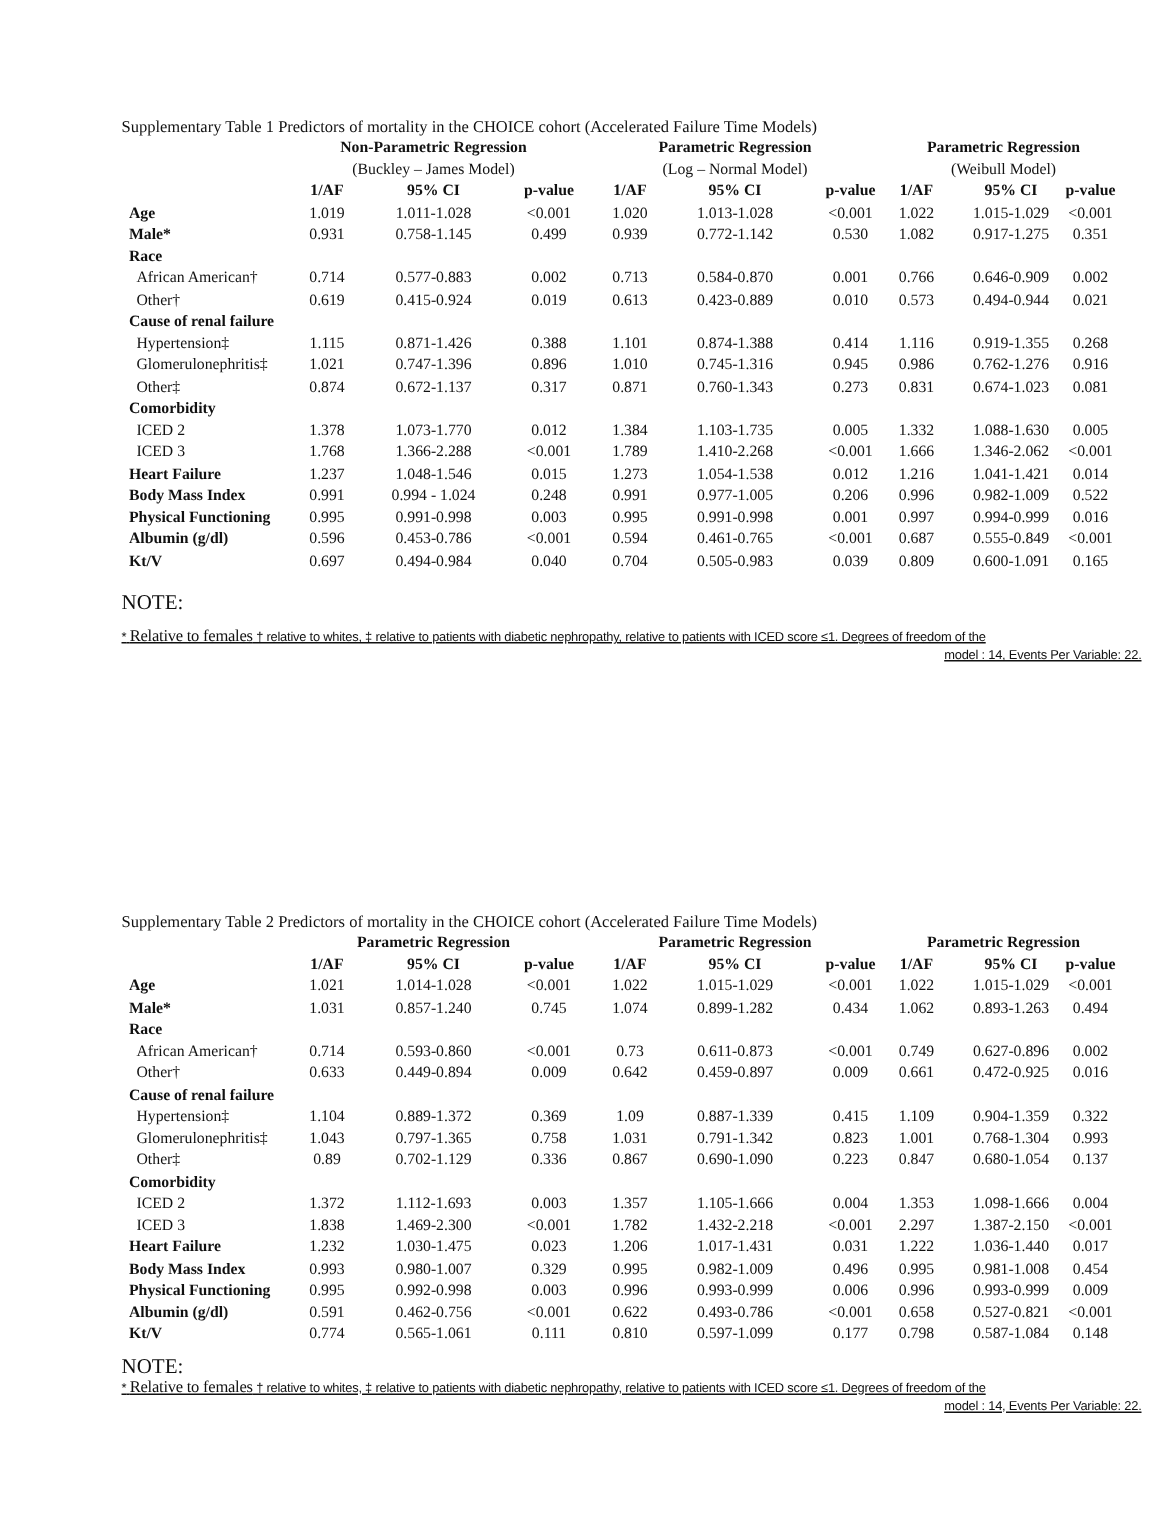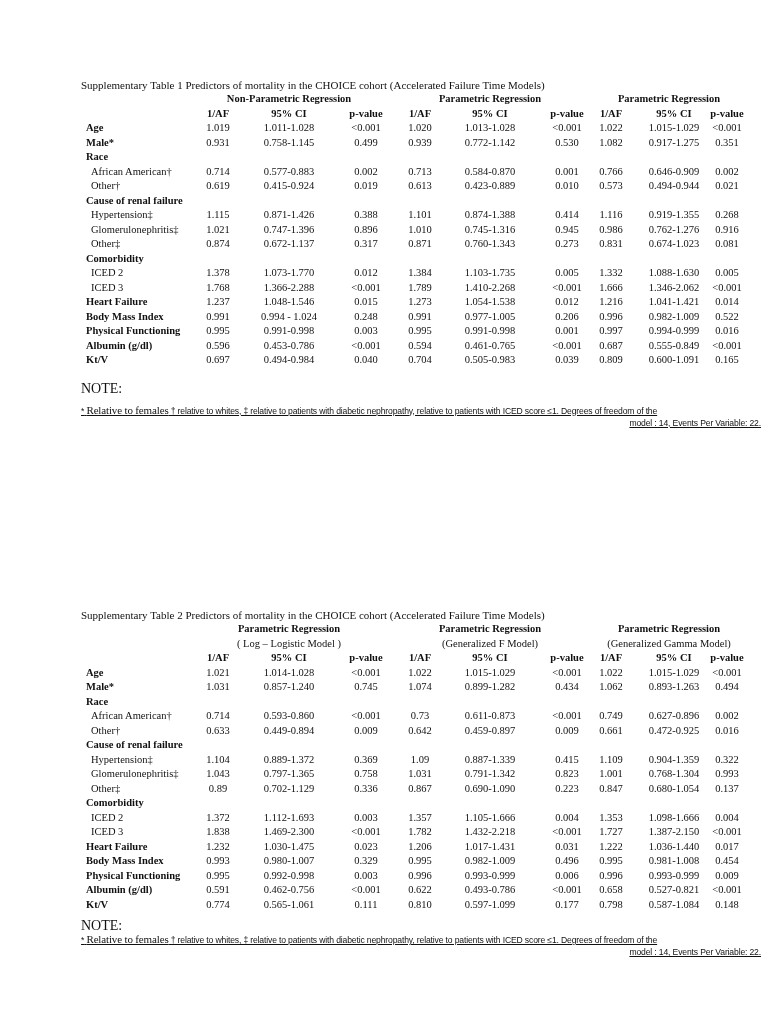--- a/index.html
+++ b/index.html
@@ -35,20 +35,25 @@
 <body>
 
 <div class="table-block" style="top:78px;">
   <div class="caption">Supplementary Table 1 Predictors of mortality in the CHOICE cohort (Accelerated Failure Time Models)</div>
   <div class="grid">
     <div class="row">
       <span class="cell g0 group-title">Non-Parametric Regression</span>
       <span class="cell g1 group-title">Parametric Regression</span>
       <span class="cell g2 group-title">Parametric Regression</span>
     </div>
+    <div class="row">
+      <span class="cell g0">(Buckley – James Model)</span>
+      <span class="cell g1">(Log – Normal Model)</span>
+      <span class="cell g2">(Weibull Model)</span>
+    </div>
     <div class="row bold">
         <span class="cell c0">1/AF</span>
         <span class="cell c1">95% CI</span>
         <span class="cell c2">p-value</span>
         <span class="cell c3">1/AF</span>
         <span class="cell c4">95% CI</span>
         <span class="cell c5">p-value</span>
         <span class="cell c6">1/AF</span>
         <span class="cell c7">95% CI</span>
         <span class="cell c8">p-value</span>
@@ -271,25 +276,20 @@
 </div>
 
 <div class="table-block" style="top:608px;">
   <div class="caption">Supplementary Table 2  Predictors of mortality in the CHOICE cohort (Accelerated Failure Time Models)</div>
   <div class="grid">
     <div class="row">
       <span class="cell g0 group-title">Parametric Regression</span>
       <span class="cell g1 group-title">Parametric Regression</span>
       <span class="cell g2 group-title">Parametric Regression</span>
     </div>
-    <div class="row">
-      <span class="cell g0">( Log – Logistic Model )</span>
-      <span class="cell g1">(Generalized F Model)</span>
-      <span class="cell g2">(Generalized Gamma Model)</span>
-    </div>
     <div class="row bold">
         <span class="cell c0">1/AF</span>
         <span class="cell c1">95% CI</span>
         <span class="cell c2">p-value</span>
         <span class="cell c3">1/AF</span>
         <span class="cell c4">95% CI</span>
         <span class="cell c5">p-value</span>
         <span class="cell c6">1/AF</span>
         <span class="cell c7">95% CI</span>
         <span class="cell c8">p-value</span>
@@ -428,21 +428,21 @@
           <span class="cell c8">0.004</span>
         </div>
         <div class="row">
           <span class="label sub">ICED 3</span>
           <span class="cell c0">1.838</span>
           <span class="cell c1">1.469-2.300</span>
           <span class="cell c2">&lt;0.001</span>
           <span class="cell c3">1.782</span>
           <span class="cell c4">1.432-2.218</span>
           <span class="cell c5">&lt;0.001</span>
-          <span class="cell c6">1.727</span>
+          <span class="cell c6">2.297</span>
           <span class="cell c7">1.387-2.150</span>
           <span class="cell c8">&lt;0.001</span>
         </div>
         <div class="row">
           <span class="label bold">Heart Failure</span>
           <span class="cell c0">1.232</span>
           <span class="cell c1">1.030-1.475</span>
           <span class="cell c2">0.023</span>
           <span class="cell c3">1.206</span>
           <span class="cell c4">1.017-1.431</span>

